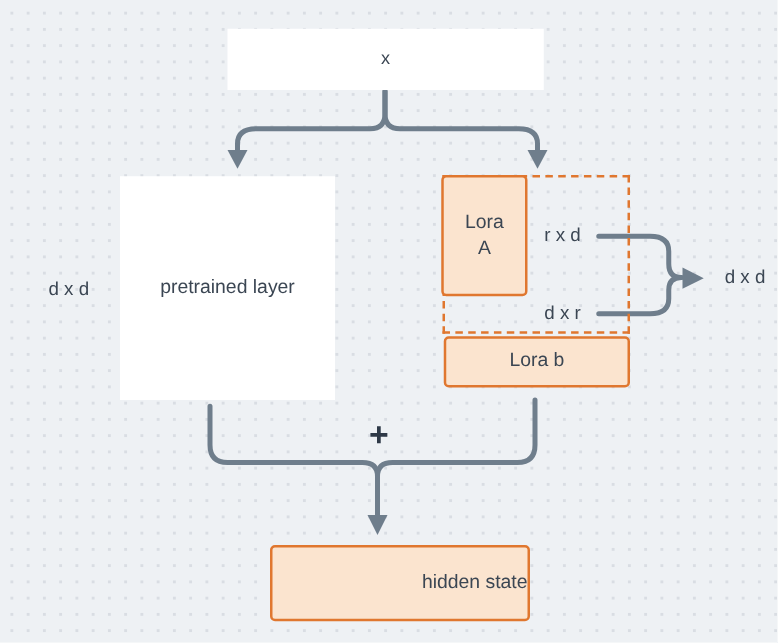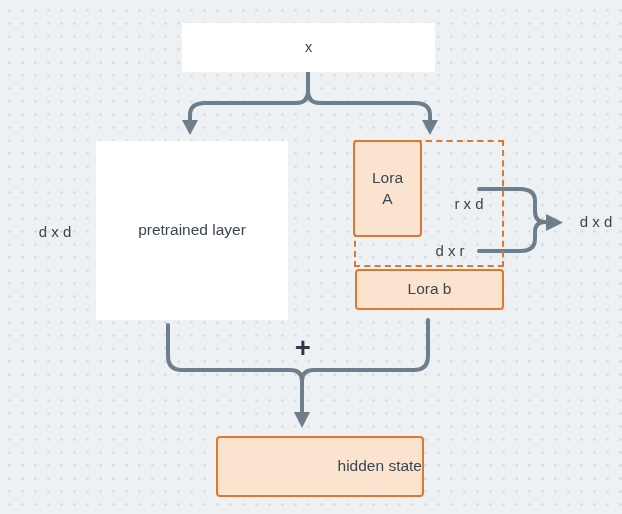--- a/index.html
+++ b/index.html
@@ -27,33 +27,33 @@
     position:absolute;display:flex;align-items:center;justify-content:center;
     color:var(--text);font-size:15.5px;line-height:1.35;text-align:center;
   }
   .white-node{background:var(--white);}
   .orange-node{
     background:var(--orange-fill);
     border:2px solid var(--orange-border);
     border-radius:4px;
   }
   .node-x{left:182px;top:23px;width:253px;height:49px;font-size:14.5px;}
-  .node-pretrained{left:96px;top:141px;width:192px;height:179px;}
+  .node-pretrained{left:96px;top:141px;width:172px;height:179px;}
   .dashed-outline{
     position:absolute;left:354px;top:140px;width:150px;height:127px;
     border:2px dashed var(--orange-border);background:transparent;
   }
   .node-lora-a{left:353px;top:140px;width:69px;height:97px;white-space:pre-line;z-index:2;}
   .node-lora-b{left:355px;top:269px;width:149px;height:41px;}
   .node-hidden{left:216px;top:436px;width:208px;height:61px;justify-content:flex-end;}
   .free-label{
     position:absolute;color:var(--text);font-size:15px;text-align:center;
   }
   .lbl-dxd-left{left:18px;top:223px;width:74px;}
-  .lbl-rxd{left:420px;top:195px;width:60px;margin-left:19px;}
+  .lbl-rxd{left:420px;top:180px;width:60px;}
   .lbl-dxr{left:420px;top:242px;width:60px;text-align:center;}
   .lbl-dxd-right{left:566px;top:213px;width:60px;}
   .lbl-plus{left:287px;top:333px;width:32px;font-size:27px;font-weight:600;color:#2e3947;}
   svg.wires{position:absolute;left:0;top:0;width:622px;height:514px;pointer-events:none;}
   svg.wires path{fill:none;stroke:var(--arrow);stroke-width:4;stroke-linecap:round;stroke-linejoin:round;}
   svg.wires polygon{fill:var(--arrow);stroke:none;}
 </style>
 </head>
 <body>
 

